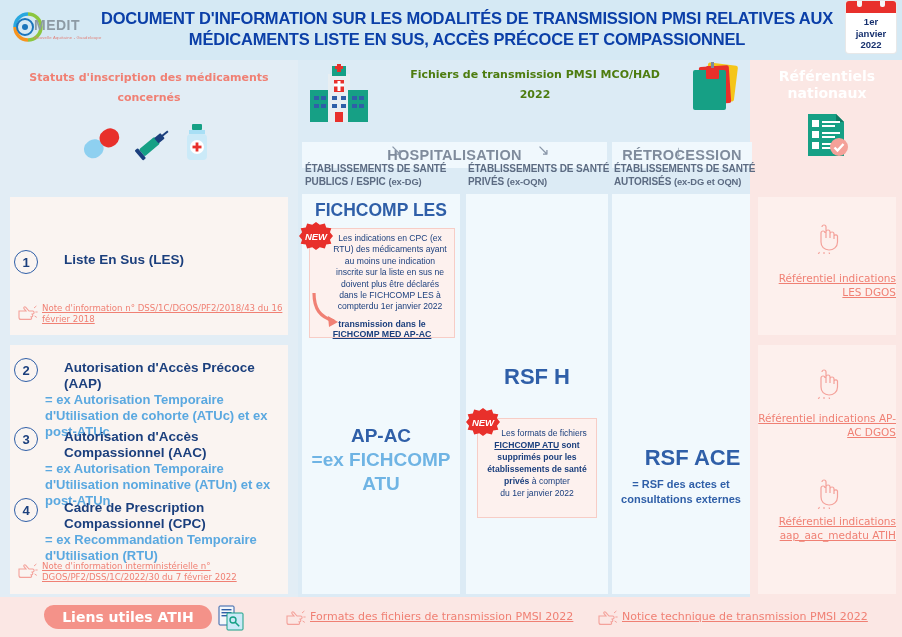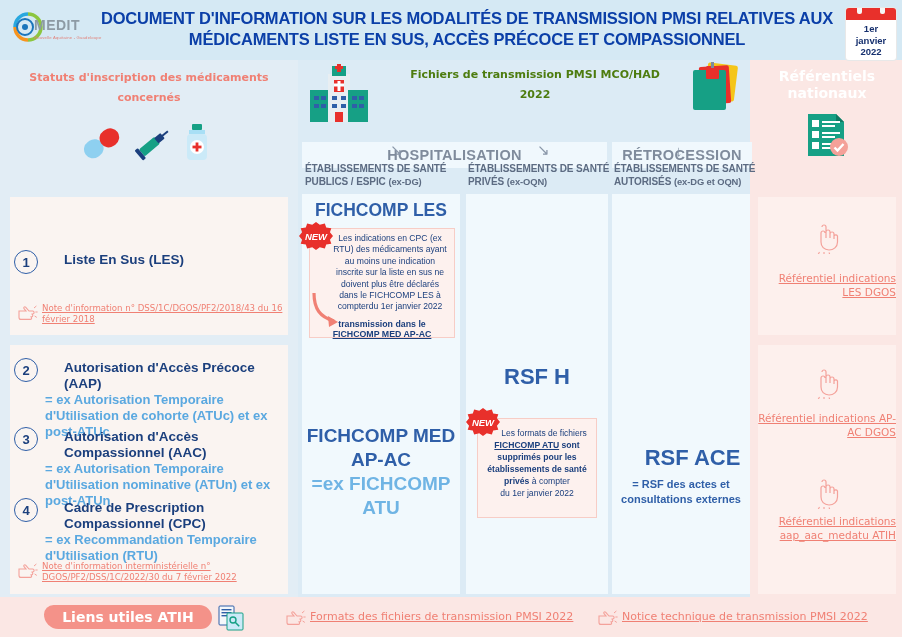--- a/index.html
+++ b/index.html
@@ -34,21 +34,21 @@
   }
   #title {
     position: absolute; left: 96px; top: 8px; width: 742px;
     text-align: center;
     font-size: 16.5px; font-weight: 800; line-height: 21px;
     color: #0b3fa8; letter-spacing: -.2px;
     font-family: "Liberation Sans", sans-serif;
   }
   
   #cal {
-    position: absolute; right: 6px; top: 8px; width: 50px; height: 52px;
+    position: absolute; right: 6px; top: 1px; width: 50px; height: 52px;
     background: #fff; border-radius: 3px; overflow: hidden;
     box-shadow: 0 0 0 1px #e8e8e8;
   }
   #cal-top { height: 12px; background: #e8302b; position: relative; }
   #cal-top:before, #cal-top:after {
     content:""; position:absolute; top:-3px; width:5px; height:9px;
     background:#f6f6f6; border-radius:2px;
   }
   #cal-top:before { left: 11px; }
   #cal-top:after  { right: 11px; }
@@ -381,21 +381,20 @@
   <div style="font-size:8.6px; line-height:11.4px; padding-left:16px;">Les indications en CPC (ex RTU) des médicaments ayant au moins une indication inscrite sur la liste en sus ne doivent plus être déclarés dans le FICHCOMP LES à compterdu 1er janvier 2022</div>
   <div style="font-size:8.8px; font-weight:800; margin-top:6px;">transmission dans le</div>
   <div style="font-size:8.8px; font-weight:800; text-decoration:underline;">FICHCOMP MED AP-AC</div>
   <svg style="position:absolute; left:-2px; bottom:6px;" width="34" height="40" viewBox="0 0 34 40">
     <path d="M6 2 C6 18, 12 26, 26 30" fill="none" stroke="#f08074" stroke-width="3.2"></path>
     <path d="M30 31 l-10 -6 l1 11 z" fill="#f08074"></path>
   </svg>
 </div>
 
 <div class="big-label" style="left:302px; top:424px; width:158px;">
-  <div>FICHCOMP MED</div>
   <div>AP-AC</div>
   <div class="pale">=ex FICHCOMP</div>
   <div class="pale">ATU</div>
 </div>
 
 <div class="big-label" style="left:466px; top:365px; width:142px; font-size:22px;">RSF H</div>
 
 <div class="newstar" style="left:466px; top:408px;">NEW</div>
 
 <div class="callout" style="left:477px; top:418px; width:120px; height:100px; padding:8px 6px 0;">

